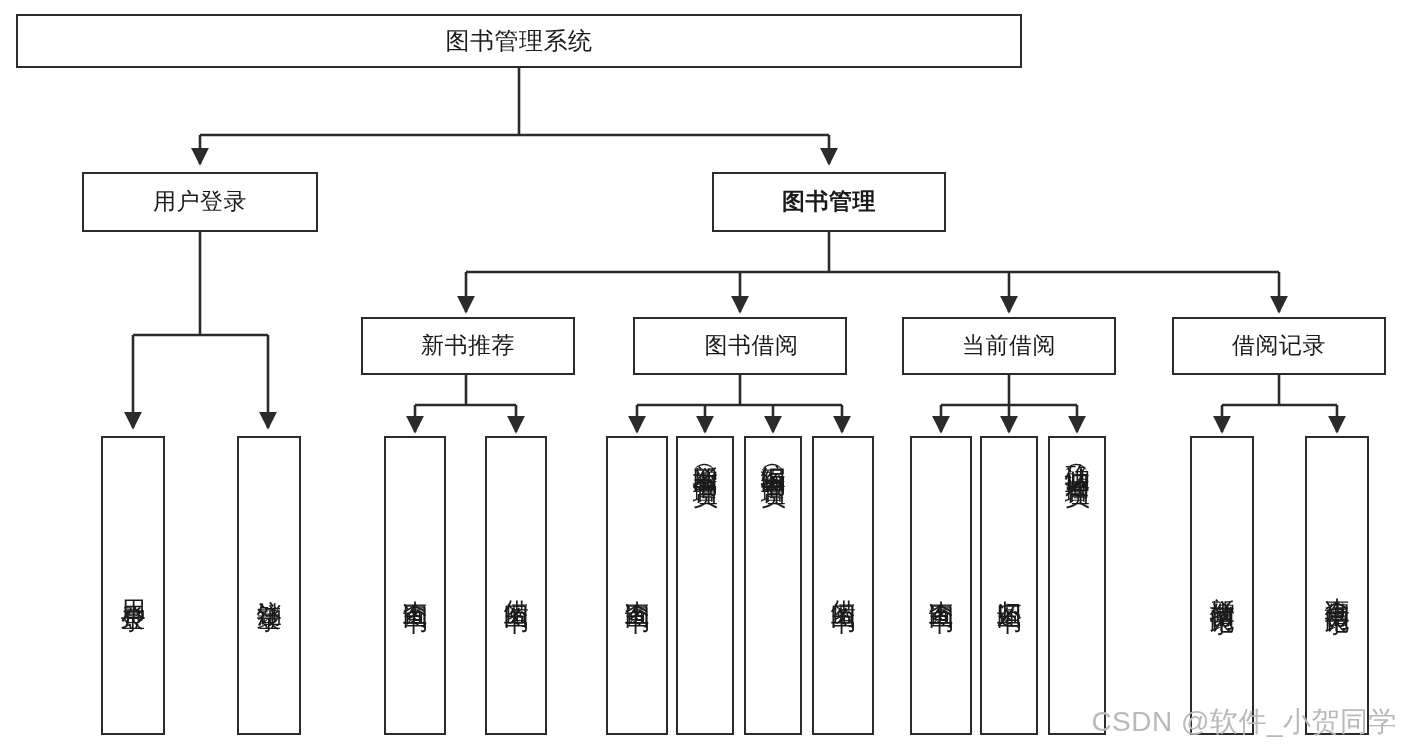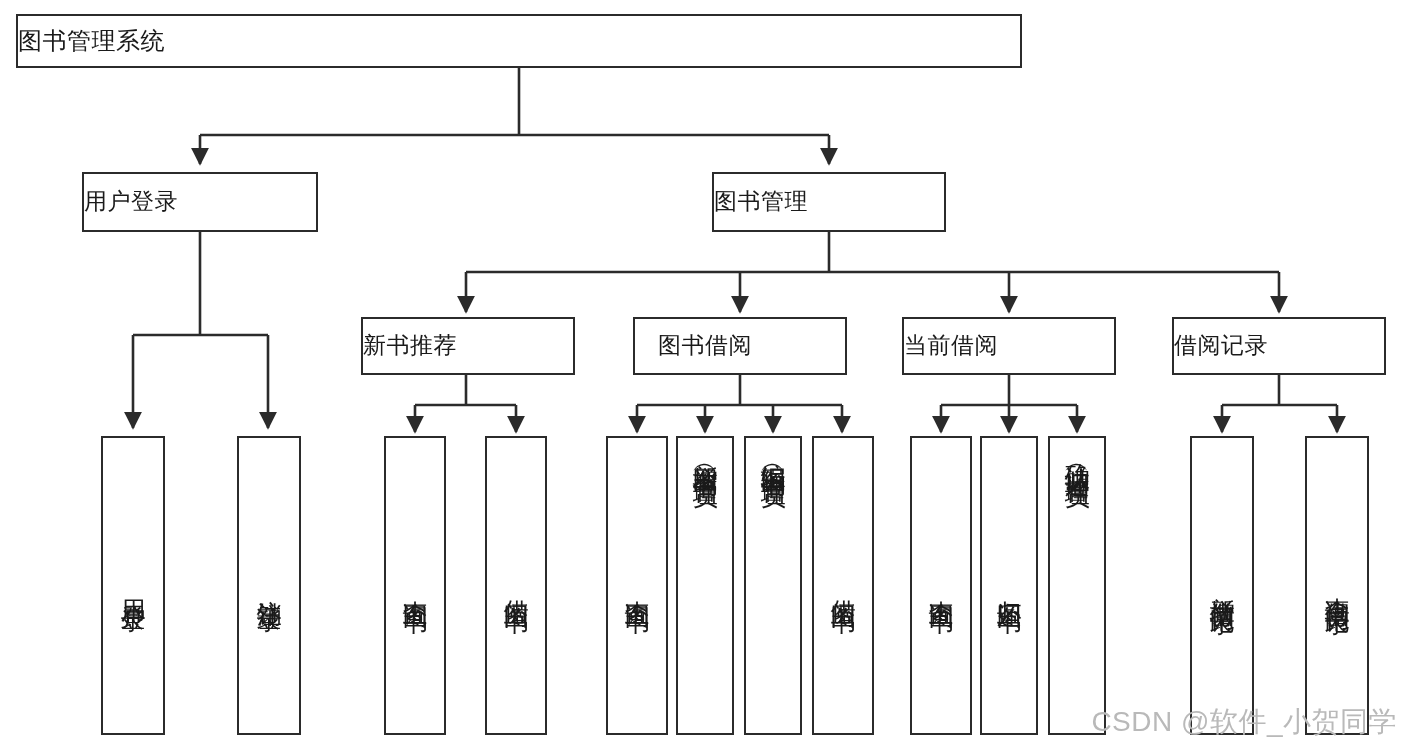--- a/index.html
+++ b/index.html
@@ -25,21 +25,21 @@
     height: 747px;
     pointer-events: none;
   }
   .node {
     position: absolute;
     box-sizing: border-box;
     background: #ffffff;
     border: 2.5px solid #2b2b2b;
     display: flex;
     align-items: center;
-    justify-content: flex-start;
+    justify-content: center;
     color: #1a1a1a;
   }
   .node.horiz {
     font-size: 23px;
     letter-spacing: 0.5px;
     line-height: 1.2;
   }
   .node.vert {
     writing-mode: vertical-rl;
     text-orientation: upright;
@@ -126,21 +126,21 @@
   </svg>
 
   <div class="node horiz root" style="left:16px; top:14px; width:1006px; height:54px;">
     <span>图书管理系统</span>
   </div>
 
   <div class="node horiz" style="left:82px; top:172px; width:236px; height:60px;">
     <span>用户登录</span>
   </div>
 
-  <div class="node horiz" style="left:712px; top:172px; width:234px; height:60px;">
+  <div class="node horiz" style="left:712px; top:172px; width:234px; height:60px;font-weight:bold;">
     <span>图书管理</span>
   </div>
 
   <div class="node horiz" style="left:361px; top:317px; width:214px; height:58px;">
     <span>新书推荐</span>
   </div>
 
   <div class="node horiz" style="left:633px; top:317px; width:214px; height:58px;padding-left:23px;">
     <span>图书借阅</span>
   </div>

